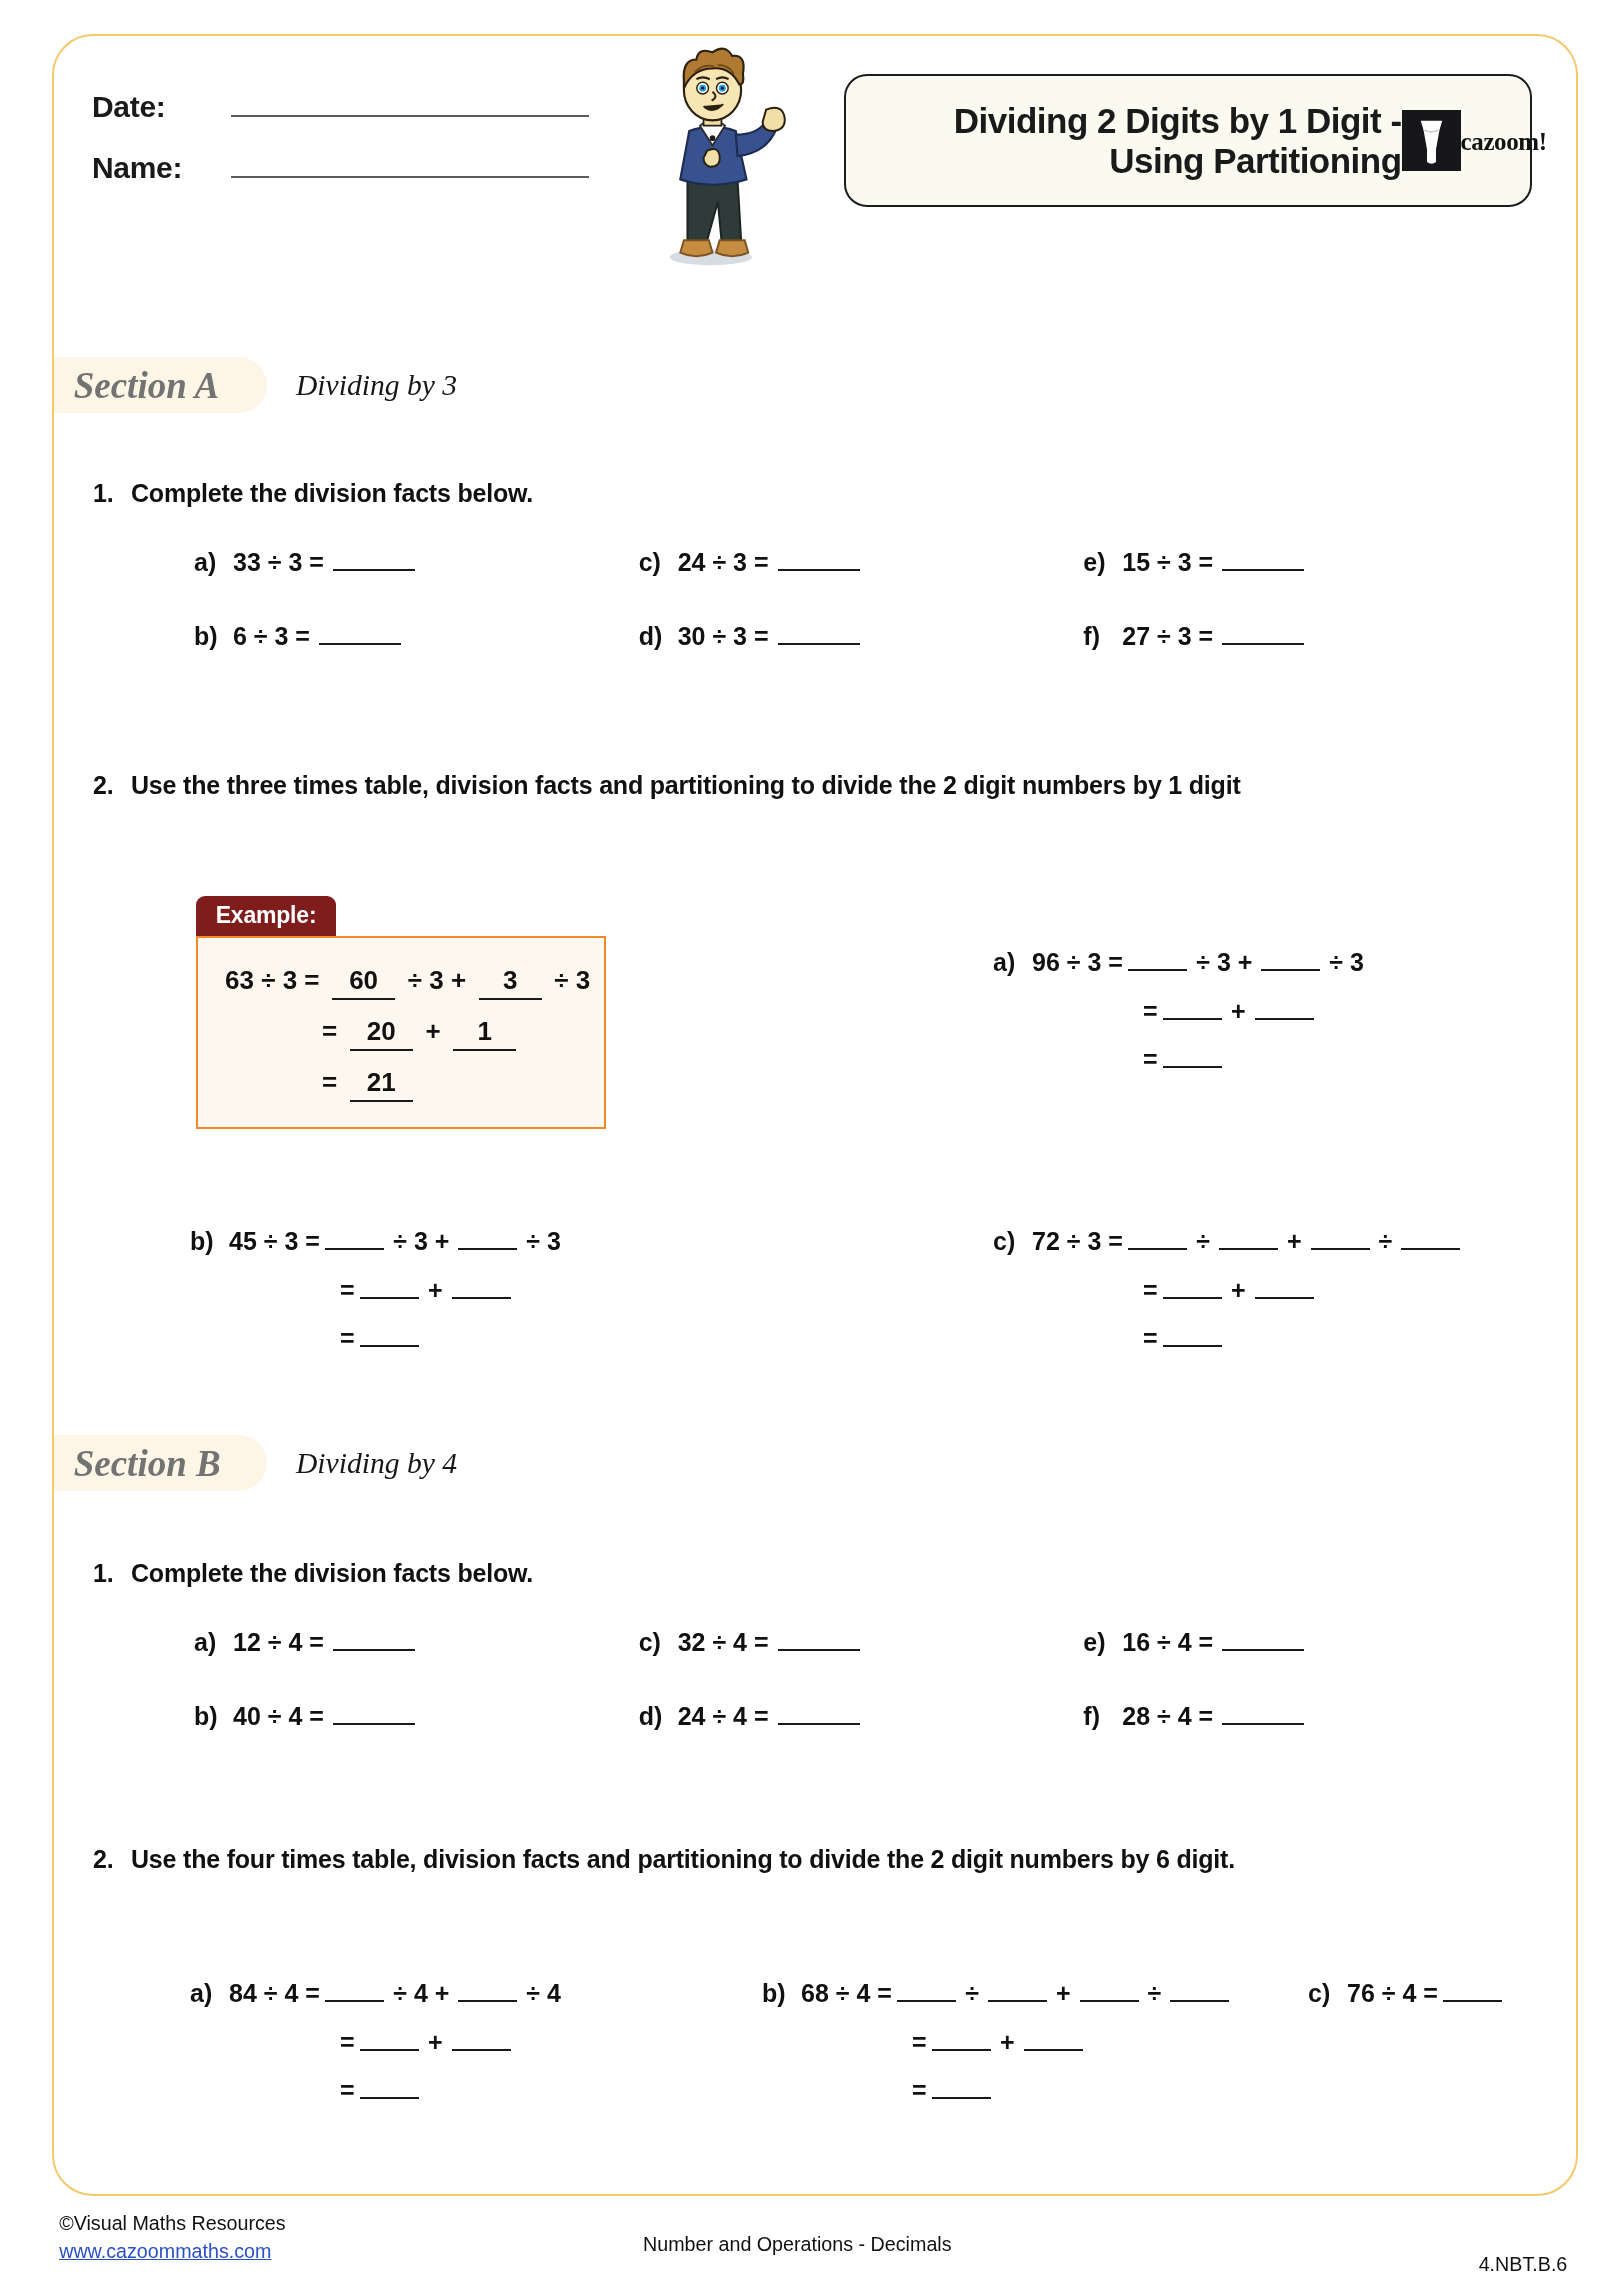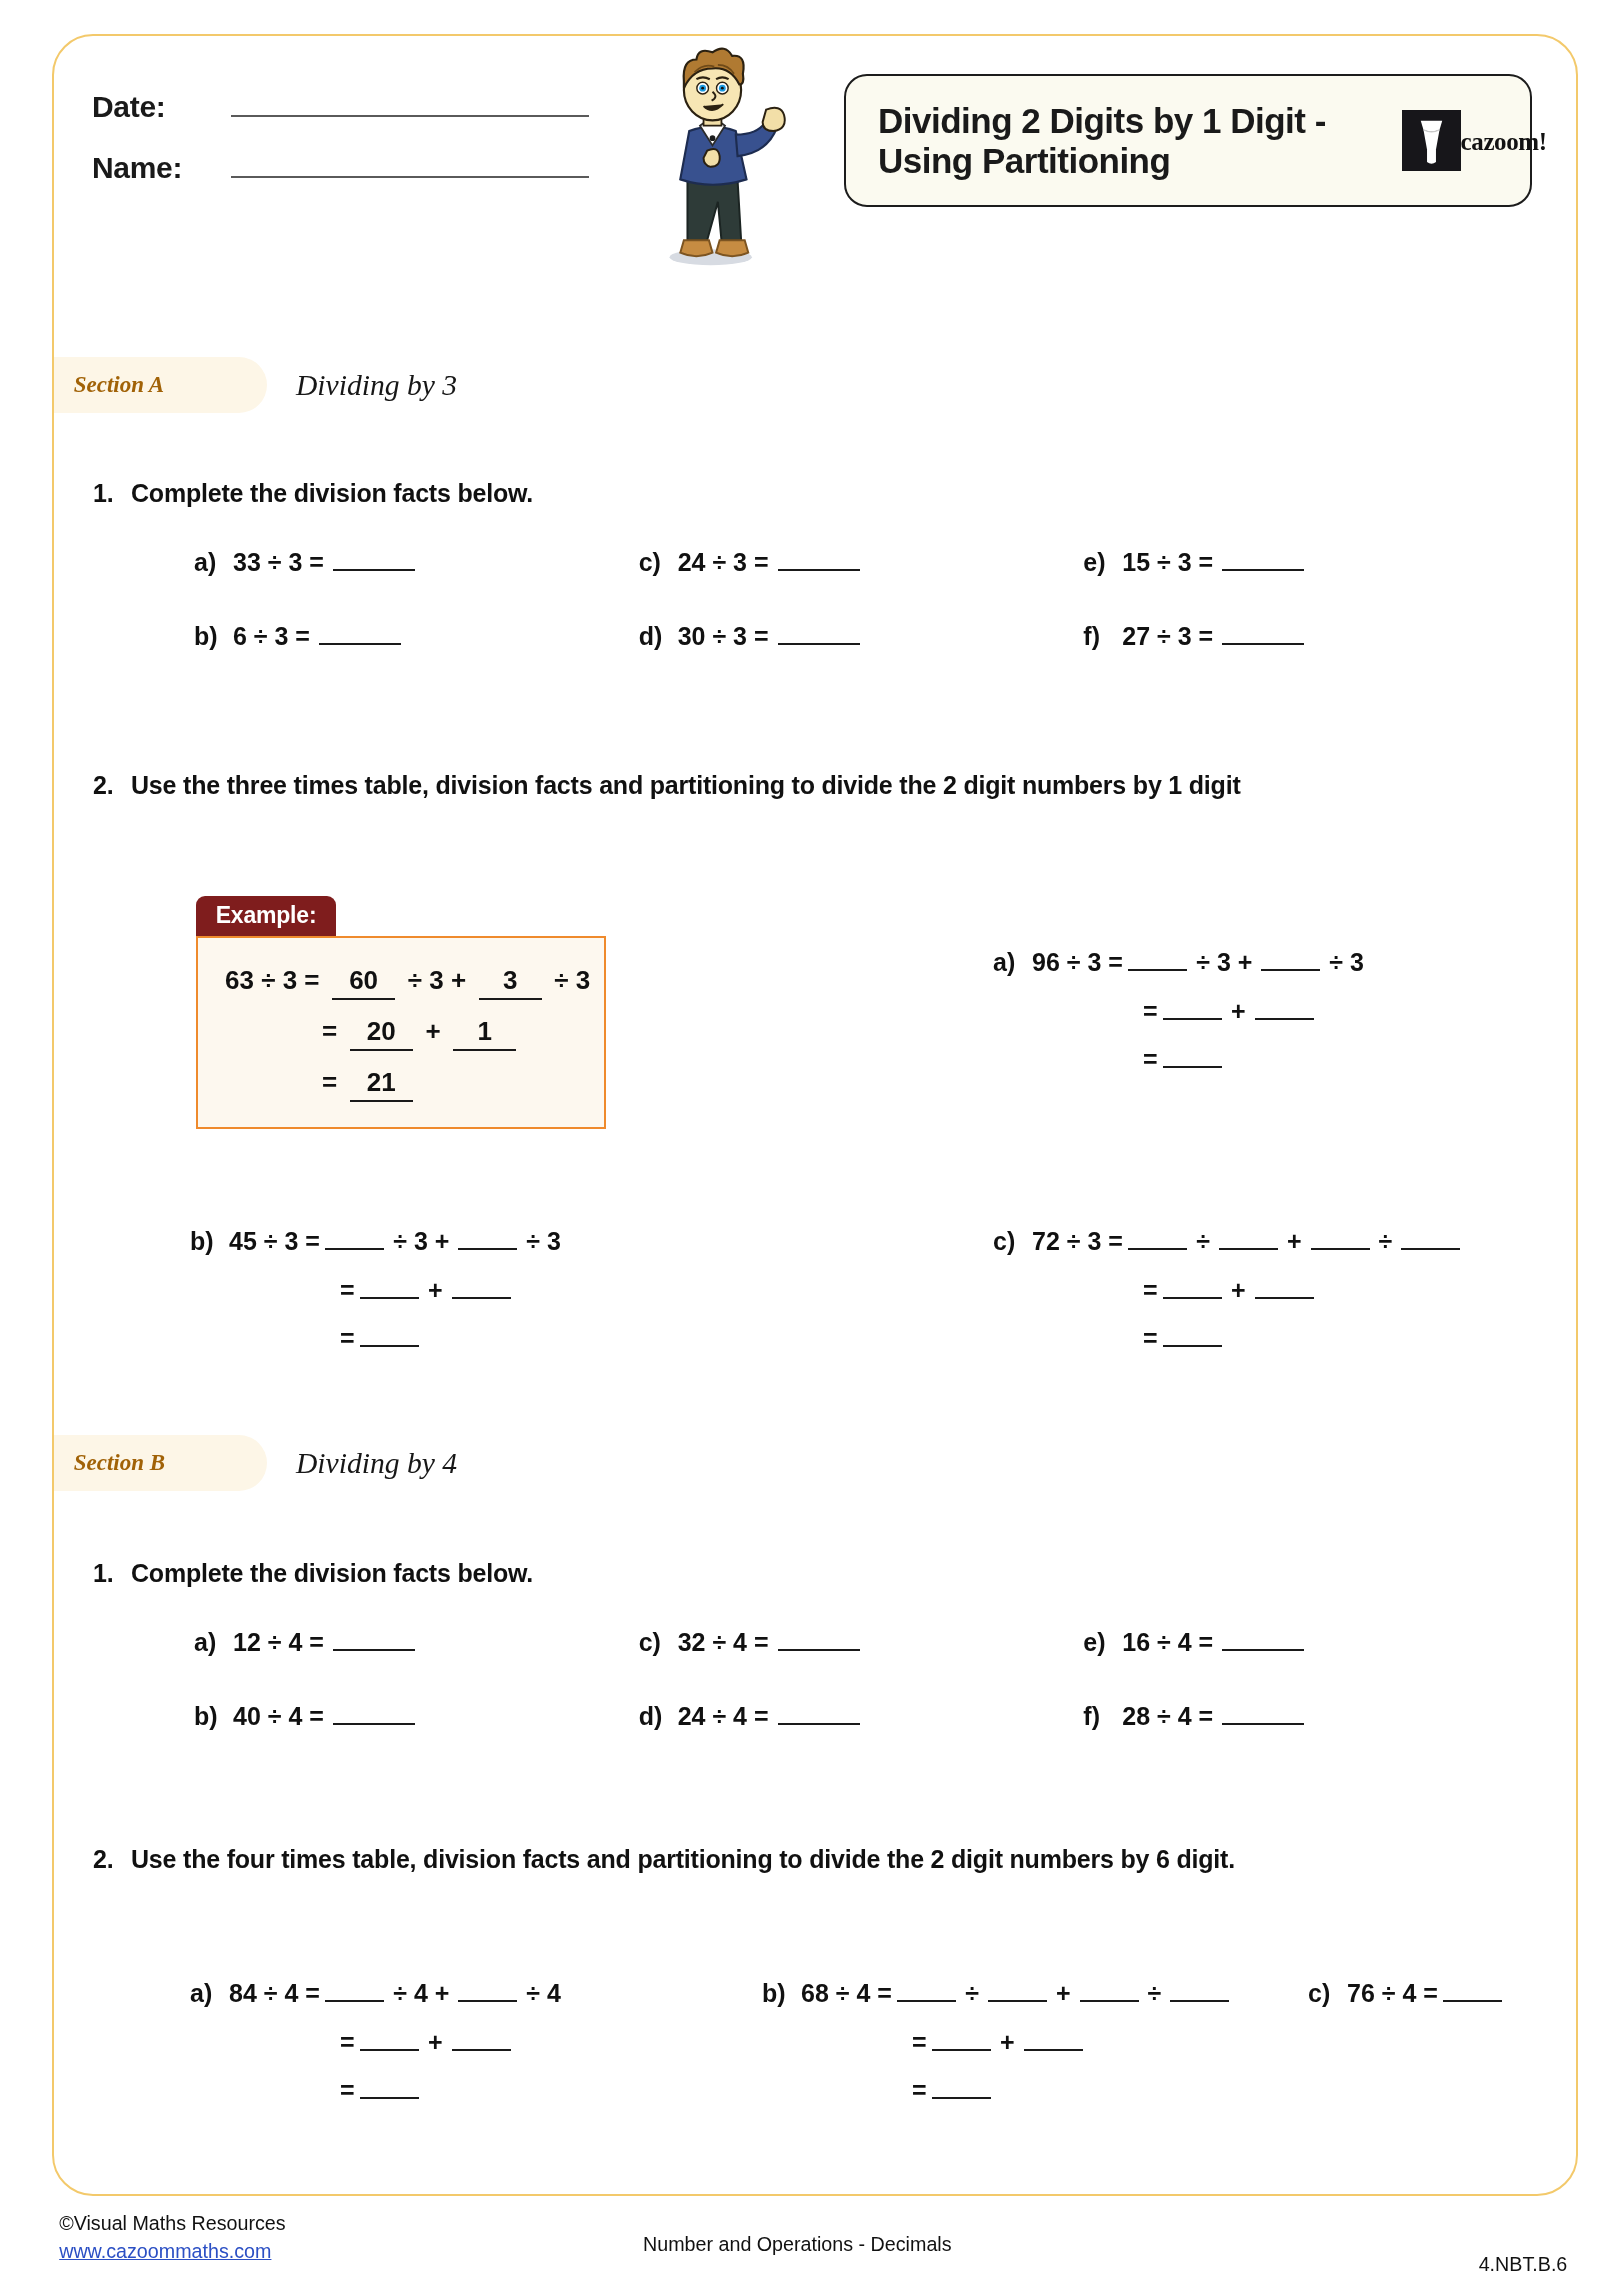--- a/index.html
+++ b/index.html
@@ -76,21 +76,22 @@
     left: 790px;
     top: 38px;
     width: 688px;
     height: 133px;
     background: #fbfaf0;
     border: 2.7px solid #1c1c1c;
     border-radius: 23px;
     box-sizing: border-box;
     display: flex;
     align-items: center;
-    padding: 0 16px 0 32px;
+    padding: 0 16px 0 19px;
+    text-align: right;
   }
   .title-text {
     flex: 1;
     font-size: 35px;
     font-weight: bold;
     line-height: 1.14;
     color: #1a1a1a;
     letter-spacing: -0.5px;
   }
   .logo {
@@ -131,22 +132,22 @@
     min-width: 213px;
     display: flex;
     align-items: center;
     padding-left: 19.7px;
     box-sizing: border-box;
   }
   .section-pill span {
     font-family: "Liberation Serif", serif;
     font-weight: bold;
     font-style: italic;
-    font-size: 23px;
-    color: #a16207;
+    font-size: 37px;
+    color: #737373;
   }
   .section-sub {
     font-family: "Liberation Serif", serif;
     font-style: italic;
     font-size: 29.6px;
     color: #171717;
     margin-left: 29px;
   }
 
   

